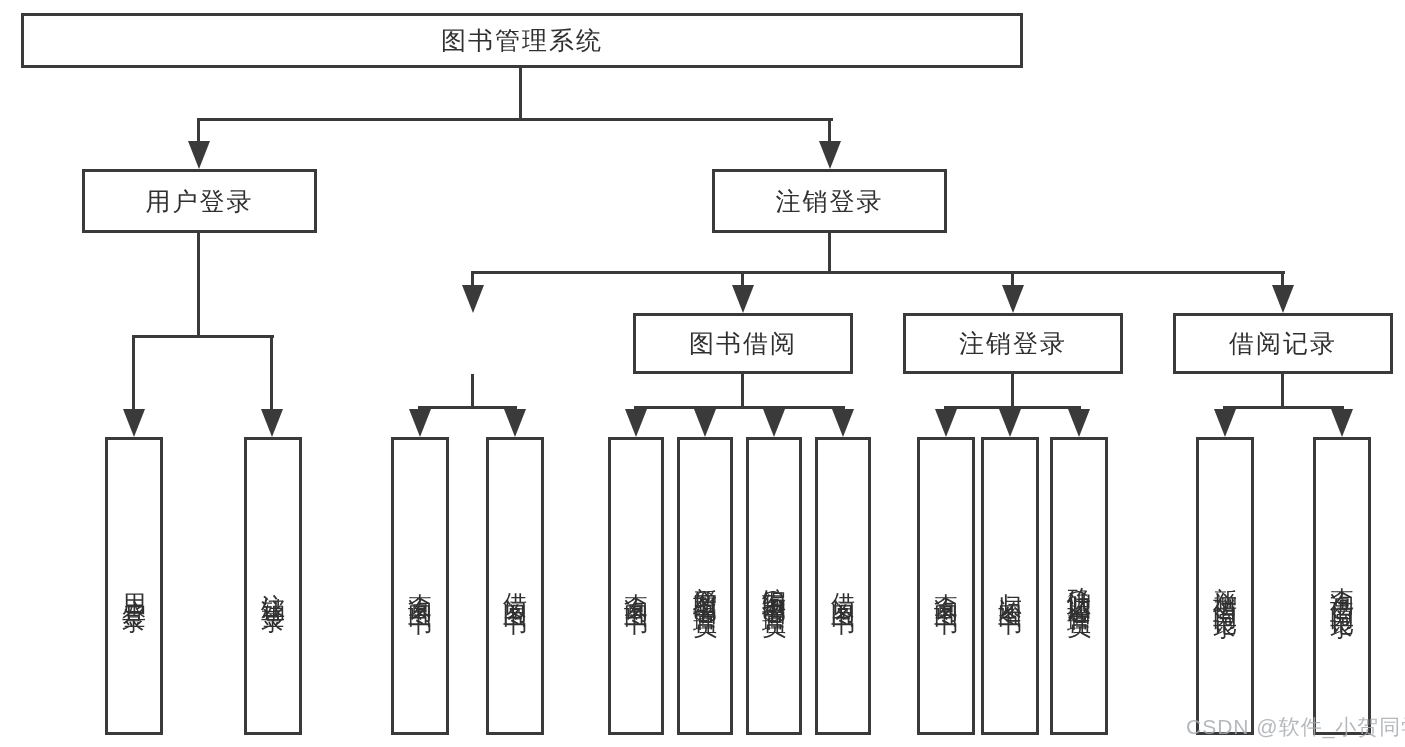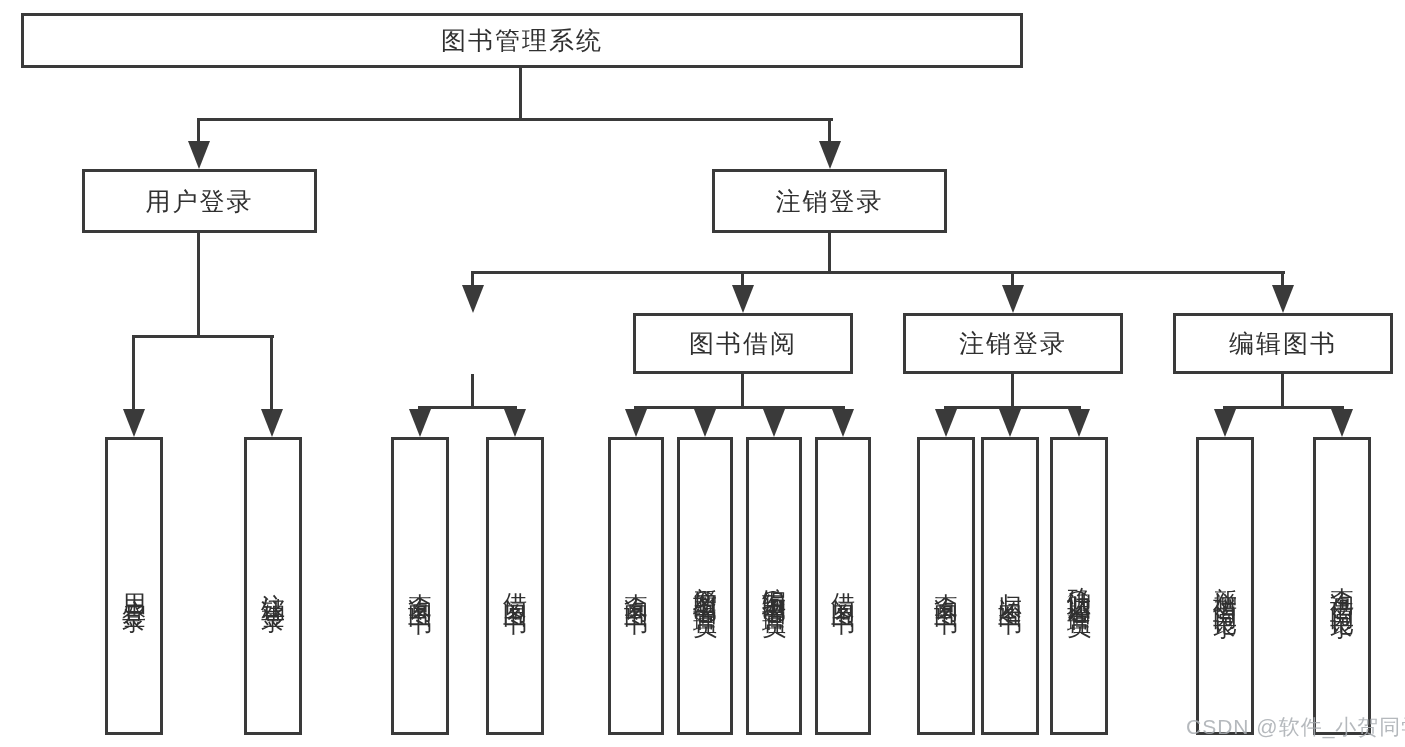--- a/index.html
+++ b/index.html
@@ -69,21 +69,21 @@
   <div class="line-v" style="left:1281px;top:274px;height:13px"></div>
   <div class="arrow-down" style="left:1272px;top:285px"></div>
 
   <div class="node" style="left:633px;top:313px;width:220px;height:61px">
     <span class="lbl">图书借阅</span>
   </div>
   <div class="node" style="left:903px;top:313px;width:220px;height:61px">
     <span class="lbl">注销登录</span>
   </div>
   <div class="node" style="left:1173px;top:313px;width:220px;height:61px">
-    <span class="lbl">编辑图书</span>
+    <span class="lbl">借阅记录</span>
   </div>
 
   <div class="line-v" style="left:471px;top:374px;height:34px"></div>
   <div class="line-v" style="left:741px;top:374px;height:34px"></div>
   <div class="line-v" style="left:1011px;top:374px;height:34px"></div>
   <div class="line-v" style="left:1281px;top:374px;height:34px"></div>
 
   <div class="line-h" style="left:418px;top:406px;width:99px"></div>
   <div class="line-h" style="left:634px;top:406px;width:211px"></div>
   <div class="line-h" style="left:944px;top:406px;width:137px"></div>

